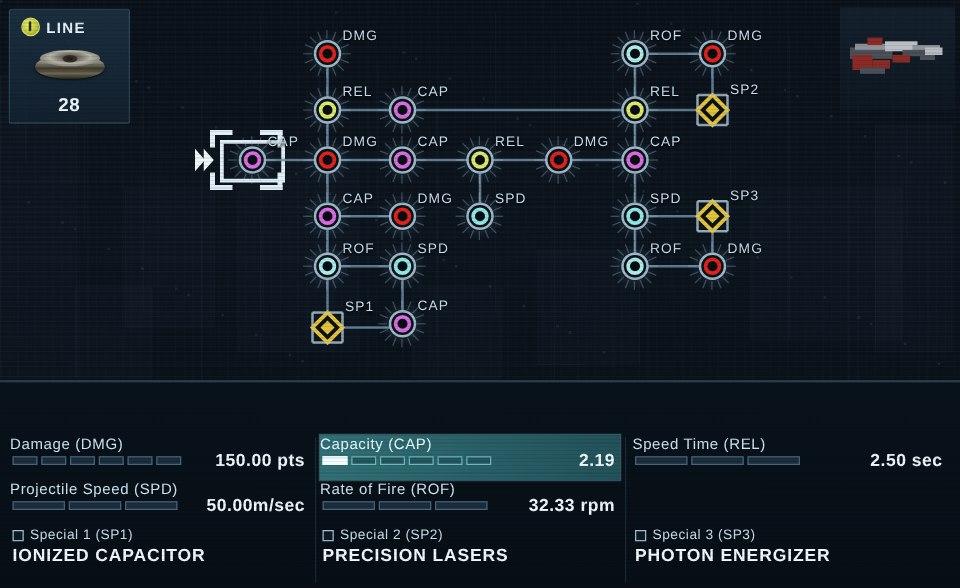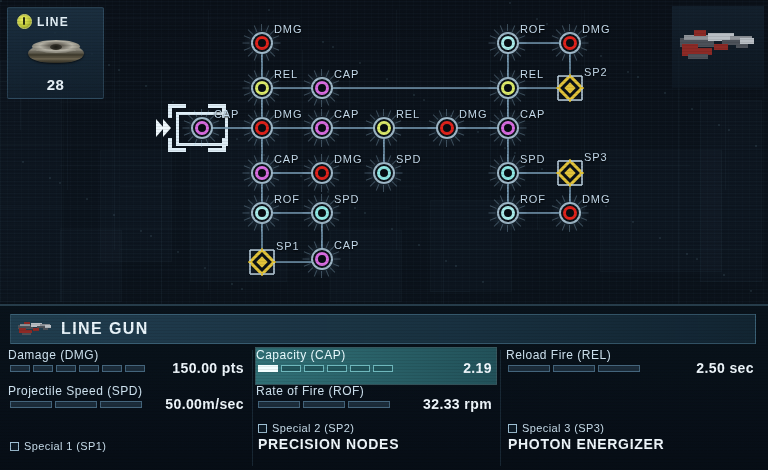--- a/index.html
+++ b/index.html
@@ -940,37 +940,20 @@
           <i style="transform: rotate(337.5deg);"></i>
         </div>
         <div class="ring"></div>
         <div class="core"></div>
       </div>
       <div class="nlabel" style="left: 582px; top: 193px;">DMG</div>
     </div>
 
   <div class="hud">
 
-    <div class="title-bar">
-      <div class="title-gun" id="title-gun">
-          <div class="gp dk" style="left: 0.9px; top: 6.3px; width: 15.3px; height: 4.05px;"></div>
-          <div class="gp" style="left: 2.7px; top: 4.95px; width: 10.8px; height: 2.25px;"></div>
-          <div class="gp lt" style="left: 13.5px; top: 4.05px; width: 11.7px; height: 3.6px;"></div>
-          <div class="gp" style="left: 23.4px; top: 5.4px; width: 9.9px; height: 2.25px;"></div>
-          <div class="gp red" style="left: 1.8px; top: 9px; width: 7.2px; height: 5.4px;"></div>
-          <div class="gp red" style="left: 9px; top: 10.8px; width: 6.3px; height: 3.15px;"></div>
-          <div class="gp red" style="left: 7.2px; top: 2.7px; width: 5.4px; height: 2.7px;"></div>
-          <div class="gp dk" style="left: 19.8px; top: 7.2px; width: 8.1px; height: 2.25px;"></div>
-          <div class="gp lt" style="left: 27.9px; top: 6.3px; width: 6.3px; height: 2.7px;"></div>
-          <div class="gp dk" style="left: 4.5px; top: 13.5px; width: 9px; height: 2.25px;"></div>
-          <div class="gp red" style="left: 16.2px; top: 9px; width: 6.3px; height: 2.7px;"></div>
-          <div class="gp dk" style="left: 26.1px; top: 9px; width: 5.4px; height: 1.8px;"></div>
-        </div>
-      <div class="title-text">LINE GUN</div>
-    </div>
 
     <div class="sep" style="left:252px;"></div>
     <div class="sep" style="left:500px;"></div>
 
     <div class="stats" id="stats">
         <div class="col" style="left: 8px; top: 0px; width: 240px;">
           <div class="stat">
             <div class="sname">Damage (DMG)</div>
             <div class="bars">
               <div class="seg" style="width: 20px;"></div>
@@ -992,21 +975,21 @@
               <div class="seg" style="width: 20px;"></div>
               <div class="seg" style="width: 20px;"></div>
               <div class="seg" style="width: 20px;"></div>
               <div class="seg" style="width: 20px;"></div>
             </div>
             <div class="sval">2.19</div>
           </div>
         </div>
         <div class="col" style="left: 506px; top: 0px; width: 252px;">
           <div class="stat">
-            <div class="sname">Reload Fire (REL)</div>
+            <div class="sname">Speed Time (REL)</div>
             <div class="bars">
               <div class="seg" style="width: 42px;"></div>
               <div class="seg" style="width: 42px;"></div>
               <div class="seg" style="width: 42px;"></div>
             </div>
             <div class="sval">2.50 sec</div>
           </div>
         </div>
         <div class="col" style="left: 8px; top: 36px; width: 240px;">
           <div class="stat">
@@ -1030,27 +1013,28 @@
             <div class="sval">32.33 rpm</div>
           </div>
         </div>
       </div>
     <div class="specials" id="specials">
         <div class="sp" style="left: 10px;">
           <div class="sp-row">
             <div class="chk"></div>
             <div class="sp-lab">Special 1 (SP1)</div>
           </div>
+          <div class="sp-name">IONIZED CAPACITOR</div>
         </div>
         <div class="sp" style="left: 258px;">
           <div class="sp-row">
             <div class="chk"></div>
             <div class="sp-lab">Special 2 (SP2)</div>
           </div>
-          <div class="sp-name">PRECISION NODES</div>
+          <div class="sp-name">PRECISION LASERS</div>
         </div>
         <div class="sp" style="left: 508px;">
           <div class="sp-row">
             <div class="chk"></div>
             <div class="sp-lab">Special 3 (SP3)</div>
           </div>
           <div class="sp-name">PHOTON ENERGIZER</div>
         </div>
       </div>
   </div>

